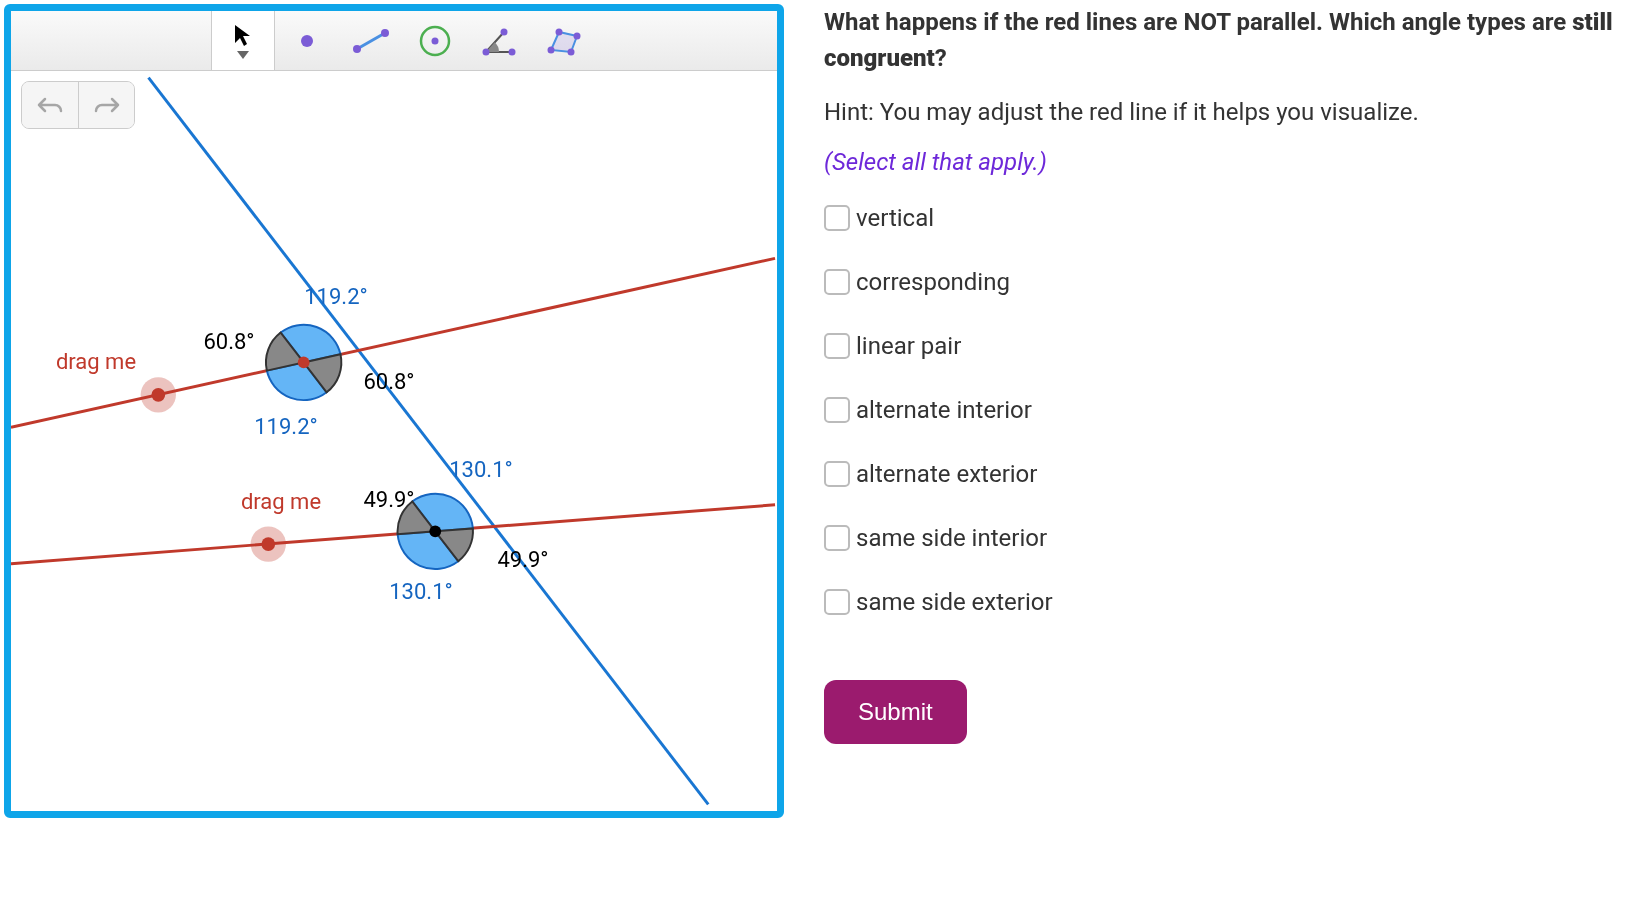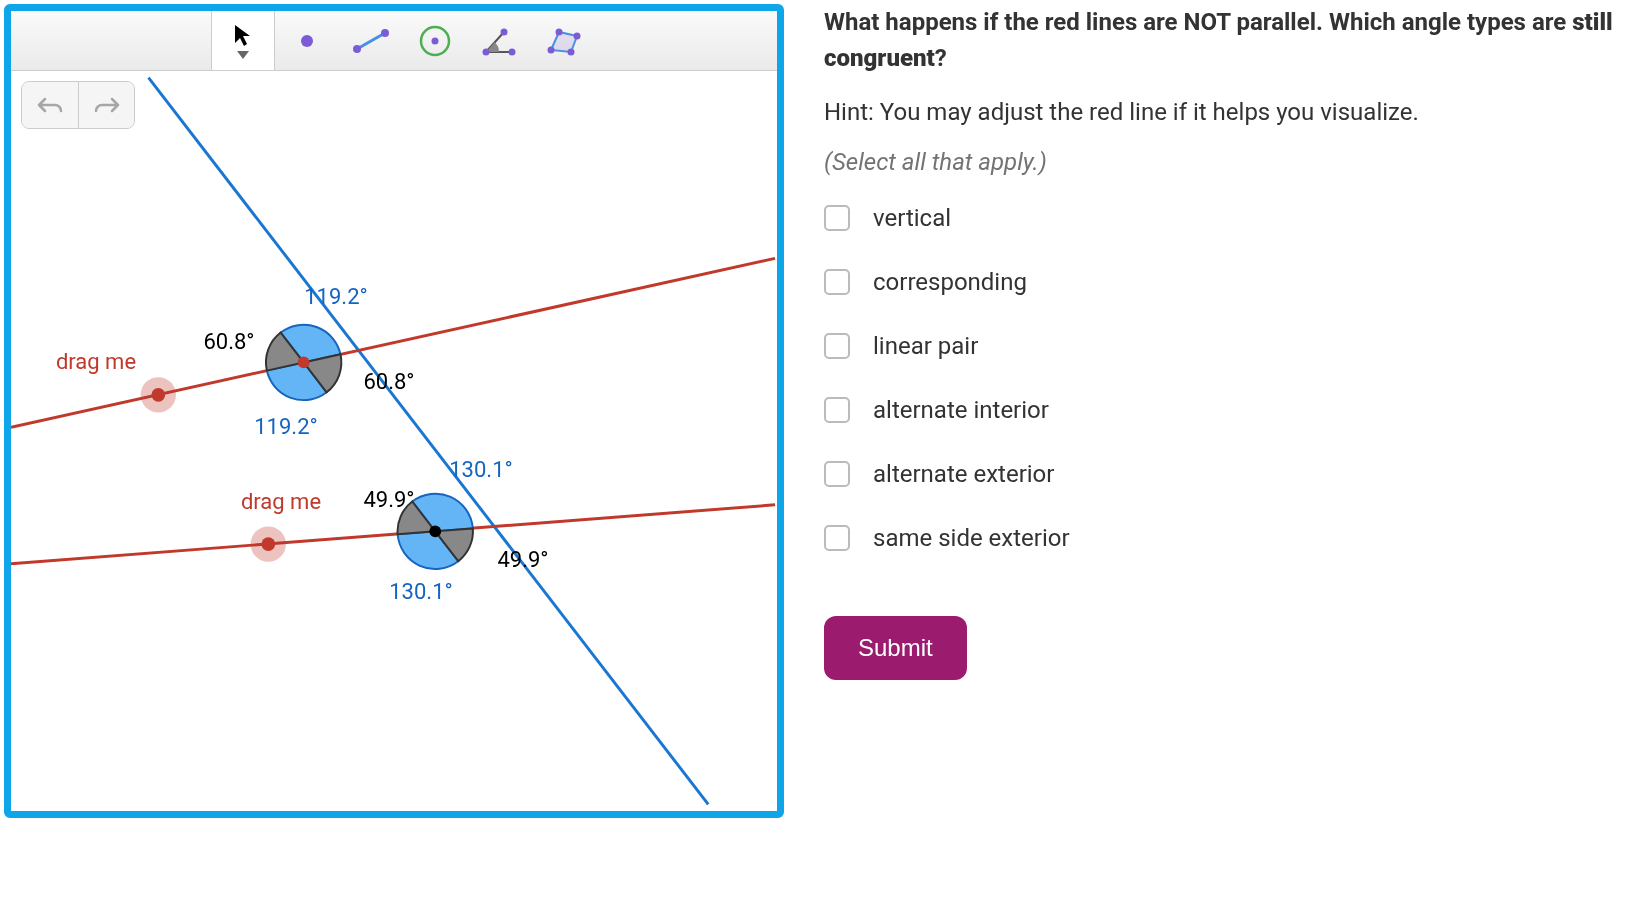--- a/index.html
+++ b/index.html
@@ -97,26 +97,26 @@
   .red-text { color: #c0392b; }
   .right-panel {
     flex: 1;
     padding: 0 0 0 40px;
     font-size: 24px;
     line-height: 1.5;
     color: #333;
   }
   .question { margin-bottom: 18px; font-weight: bold; }
   .hint { margin-bottom: 14px; }
-  .select-note { font-style: italic; color: #737373; margin-bottom: 20px; }
+  .select-note { font-style: italic; color: #6d28d9; margin-bottom: 20px; }
   .options { display: flex; flex-direction: column; gap: 28px; margin-bottom: 60px; }
   .option {
     display: flex;
     align-items: center;
-    gap: 23px;
+    gap: 6px;
     cursor: pointer;
   }
   .checkbox {
     width: 26px;
     height: 26px;
     border: 2px solid #bbb;
     border-radius: 5px;
     background: #fff;
     flex-shrink: 0;
   }
@@ -273,18 +273,22 @@
     <label class="option">
       <span class="checkbox"></span>
       <span>alternate interior</span>
     </label>
     <label class="option">
       <span class="checkbox"></span>
       <span>alternate exterior</span>
     </label>
     <label class="option">
       <span class="checkbox"></span>
+      <span>same side interior</span>
+    </label>
+    <label class="option">
+      <span class="checkbox"></span>
       <span>same side exterior</span>
     </label>
   </div>
 
   <button class="submit-btn">Submit</button>
 </div>
 
 </body></html>

